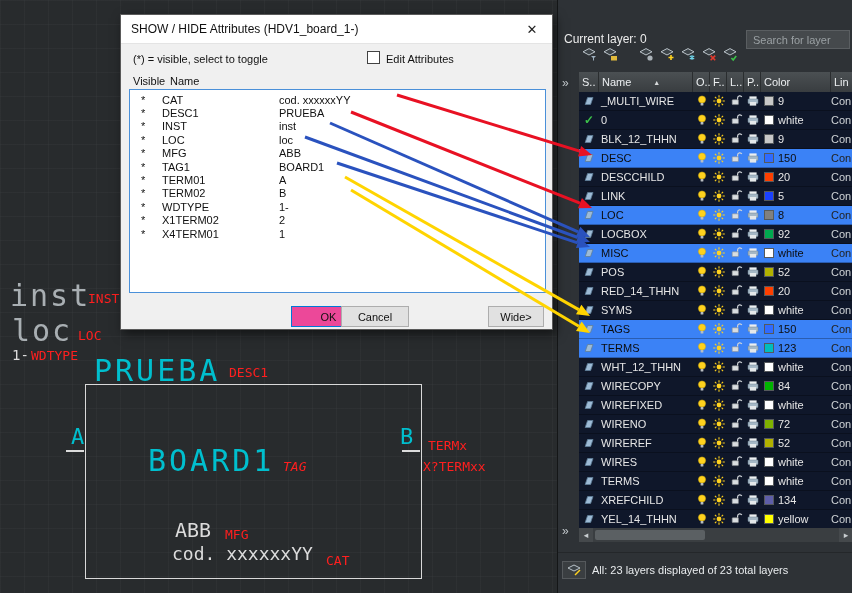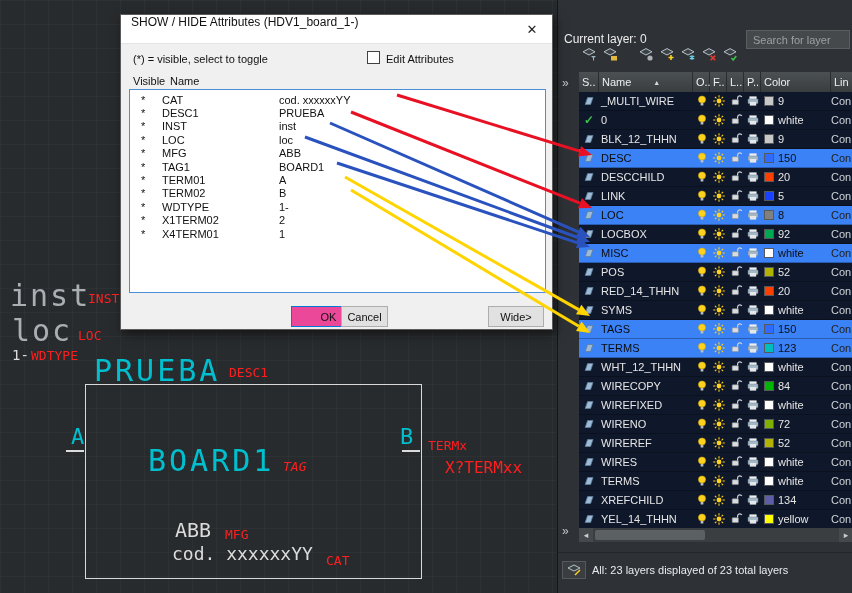--- a/index.html
+++ b/index.html
@@ -12,36 +12,36 @@
   
   .cad-area{position:absolute;inset:0;z-index:1;}
   .cad-text{position:absolute;font-family:"DejaVu Sans Mono",monospace;line-height:1;white-space:pre;}
   .board-outline{position:absolute;left:85px;top:384px;width:335px;height:193px;border:1px solid #d9d9d9;}
   .wire-stub{position:absolute;height:2px;background:#dcdcdc;width:18px;}
   .stub-left{left:66px;top:450px;}
   .stub-right{left:402px;top:450px;}
   
   .dialog{position:absolute;left:120px;top:14px;width:433px;height:316px;z-index:10;
     background:#f0f0f0;border:1px solid #5a5a5a;box-shadow:3px 4px 10px rgba(0,0,0,0.55);box-sizing:border-box;}
-  .dlg-titlebar{height:28px;background:#ffffff;display:flex;border-bottom:1px solid #e4e4e4;}
+  .dlg-titlebar{height:28px;background:#ffffff;display:flex;align-items:center;border-bottom:1px solid #e4e4e4;}
   .dlg-title{font-size:12px;color:#111;padding-left:10px;flex:1;}
   .dlg-close{width:40px;height:28px;display:flex;align-items:center;justify-content:center;font-size:13px;color:#222;cursor:pointer;}
   .dlg-hint{position:absolute;left:12px;top:38px;font-size:11px;color:#111;}
   .dlg-check{position:absolute;left:246px;top:36px;width:13px;height:13px;background:#fff;border:1px solid #424242;box-sizing:border-box;}
   .dlg-check-label{position:absolute;left:265px;top:38px;font-size:11px;color:#111;}
   .dlg-colhead{position:absolute;top:60px;font-size:11px;color:#111;}
   .ch-visible{left:12px;} .ch-name{left:49px;} .ch-value{left:163px;margin-top:23px;}
   .attr-list{position:absolute;left:8px;top:74px;width:417px;height:204px;background:#fff;
     border:1px solid #4a90d9;box-sizing:border-box;padding-top:3px;overflow:hidden;}
   .arow{display:grid;grid-template-columns:32px 117px 1fr;height:13.4px;font-size:11px;color:#111;align-items:center;}
   .arow .v{padding-left:11px;} 
   .dlg-btn{position:absolute;top:291px;height:21px;font-size:11px;color:#111;background:#e1e1e1;
     border:1px solid #adadad;display:flex;align-items:center;justify-content:center;box-sizing:border-box;cursor:pointer;}
   .btn-ok{left:140px;width:75px;background:#ec4899;border:1px solid #0078d7;margin-left:30px;}
-  .btn-cancel{left:220px;width:47px;}
+  .btn-cancel{left:220px;width:68px;}
   .btn-wide{left:367px;width:56px;}
   
   .layer-panel{position:absolute;left:557px;top:0;width:295px;height:593px;background:#2e3236;z-index:5;
     border-left:1px solid #141617;color:#e6e6e6;}
   .cur-layer{position:absolute;left:6px;top:32px;font-size:12px;color:#ececec;}
   .layer-search{position:absolute;right:3px;top:30px;width:104px;height:19px;background:#45494c;border:1px solid #5a5e61;
     color:#e6e6e6;font-size:11px;padding:0 6px;box-sizing:border-box;font-family:"Liberation Sans",sans-serif;}
   .layer-search::placeholder{color:#9aa0a3;}
   .panel-toolbar{position:absolute;left:22px;top:45px;display:flex;gap:3px;align-items:center;}
   .tb-icon{width:18px;height:18px;display:flex;align-items:center;justify-content:center;cursor:pointer;}
@@ -88,21 +88,21 @@
         <div class="cad-text" style="left: 88px; top: 292px; font-size: 13px; color: rgb(255, 31, 31);">INST</div>
         <div class="cad-text" style="left: 12px; top: 316px; font-size: 30px; color: rgb(169, 175, 179); letter-spacing: 2px;">loc</div>
         <div class="cad-text" style="left: 78px; top: 329px; font-size: 13px; color: rgb(255, 31, 31);">LOC</div>
         <div class="cad-text" style="left: 12px; top: 348px; font-size: 14px; color: rgb(220, 220, 220);">1-</div>
         <div class="cad-text" style="left: 31px; top: 349px; font-size: 13px; color: rgb(255, 31, 31);">WDTYPE</div>
         <div class="cad-text" style="left: 94px; top: 356px; font-size: 30px; color: rgb(0, 191, 206); letter-spacing: 3px;">PRUEBA</div>
         <div class="cad-text" style="left: 229px; top: 366px; font-size: 13px; color: rgb(255, 31, 31);">DESC1</div>
         <div class="cad-text" style="left: 71px; top: 426px; font-size: 22px; color: rgb(0, 191, 206);">A</div>
         <div class="cad-text" style="left: 400px; top: 426px; font-size: 22px; color: rgb(0, 191, 206);">B</div>
         <div class="cad-text" style="left: 428px; top: 439px; font-size: 13px; color: rgb(255, 31, 31);">TERMx</div>
-        <div class="cad-text" style="left: 433px; top: 460px; font-size: 16px; color: rgb(255, 31, 31); padding-left: 12px;">X?TERMxx</div>
+        <div class="cad-text" style="left: 423px; top: 460px; font-size: 13px; color: rgb(255, 31, 31);">X?TERMxx</div>
         <div class="cad-text" style="left: 148px; top: 446px; font-size: 30px; color: rgb(0, 191, 206); letter-spacing: 3px;">BOARD1</div>
         <div class="cad-text" style="left: 283px; top: 460px; font-size: 13px; color: rgb(255, 31, 31); font-style: italic;">TAG</div>
         <div class="cad-text" style="left: 175px; top: 520px; font-size: 20px; color: rgb(220, 220, 220);">ABB</div>
         <div class="cad-text" style="left: 225px; top: 528px; font-size: 13px; color: rgb(255, 31, 31);">MFG</div>
         <div class="cad-text" style="left: 172px; top: 545px; font-size: 18px; color: rgb(220, 220, 220);">cod. xxxxxxYY</div>
         <div class="cad-text" style="left: 326px; top: 554px; font-size: 13px; color: rgb(255, 31, 31);">CAT</div>
       </div>
   </div>
 
   <div class="layer-panel">

